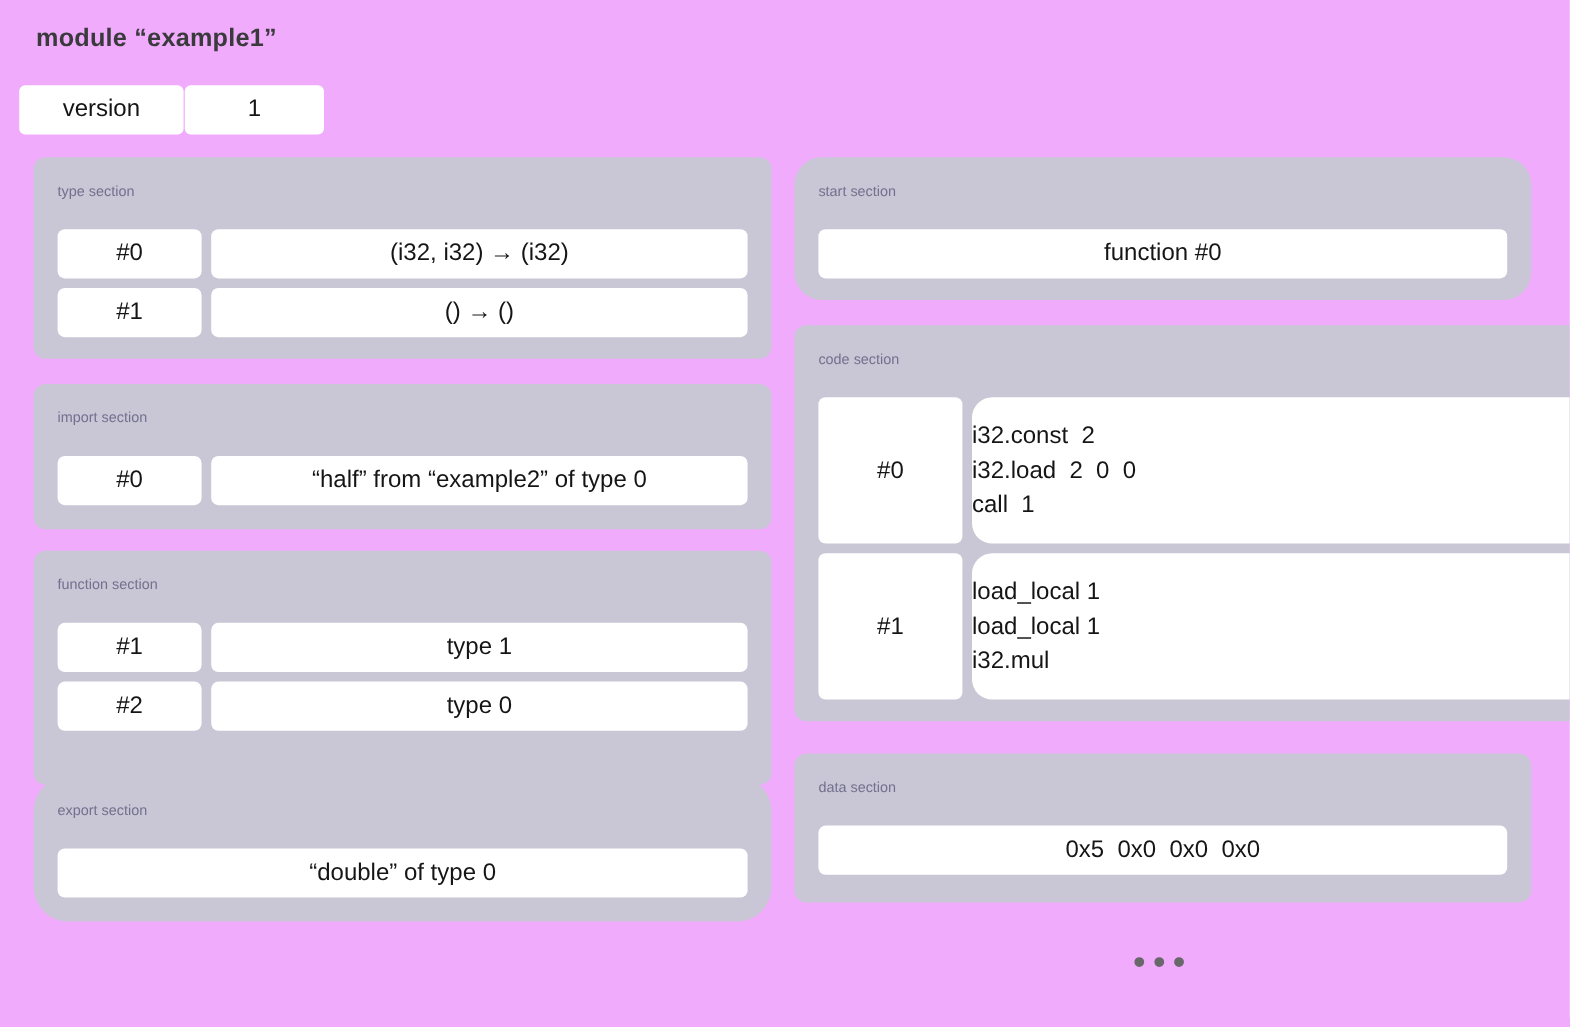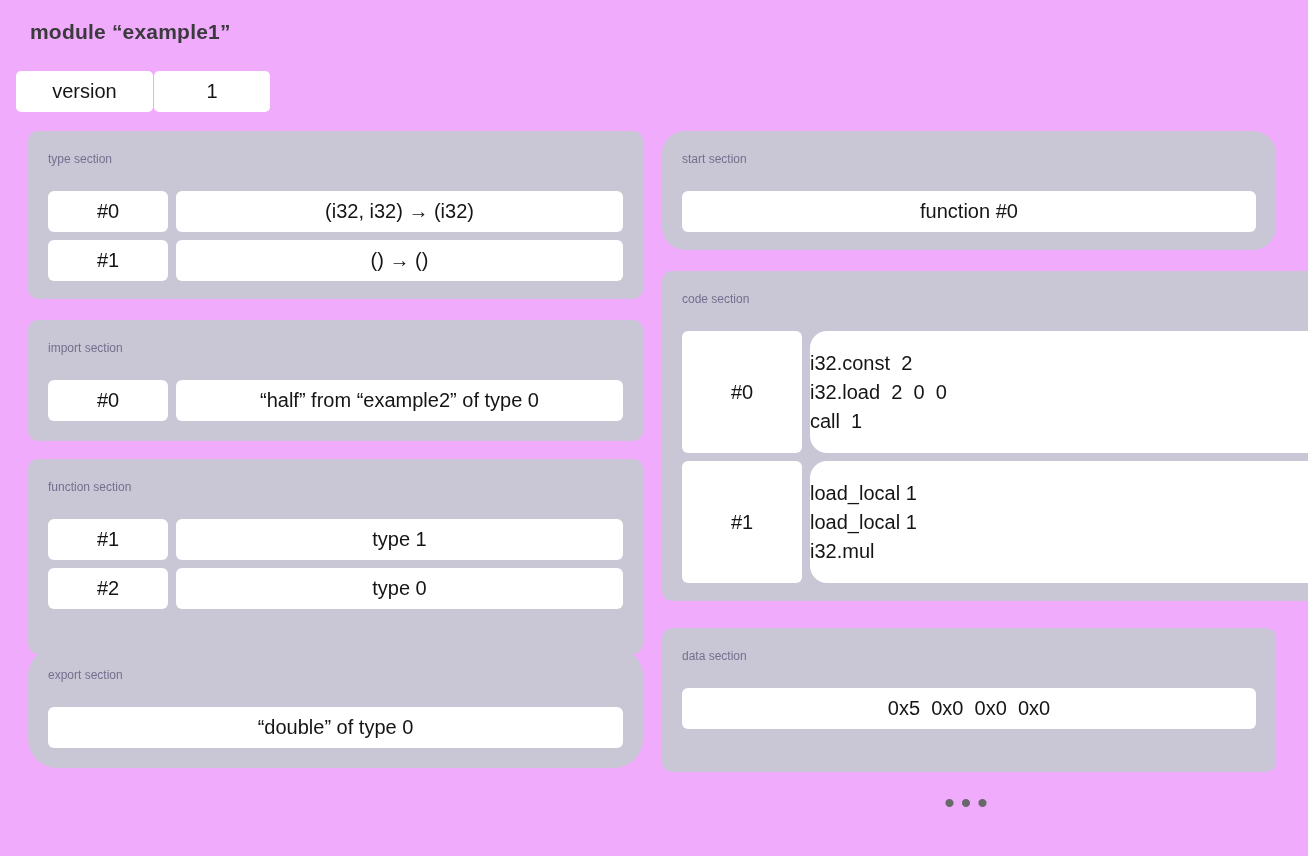--- a/index.html
+++ b/index.html
@@ -72,21 +72,21 @@
     border-radius: 17px;
   }
   .code-line { font-size: 20px; line-height: 29px; white-space: pre; }
 
   #card-type     { left: 28px;  top: 131px; width: 615px; height: 168px; }
   #card-import   { left: 28px;  top: 320px; width: 615px; height: 121px; }
   #card-function { left: 28px;  top: 459px; width: 615px; height: 195px; }
   #card-export   { left: 28px;  top: 647px; width: 615px; height: 121px; border-radius: 29px; }
   #card-start    { left: 662px; top: 131px; width: 614px; height: 119px; border-radius: 23px; }
   #card-code     { left: 662px; top: 271px; width: 704px; height: 330px; }
-  #card-data     { left: 662px; top: 628px; width: 614px; height: 144px; }
+  #card-data     { left: 662px; top: 628px; width: 614px; height: 124px; }
 
   .more {
     position: absolute;
     left: 662px;
     top: 786px;
     width: 614px;
     text-align: center;
     font-size: 30px;
     letter-spacing: 6px;
     color: #68686a;

